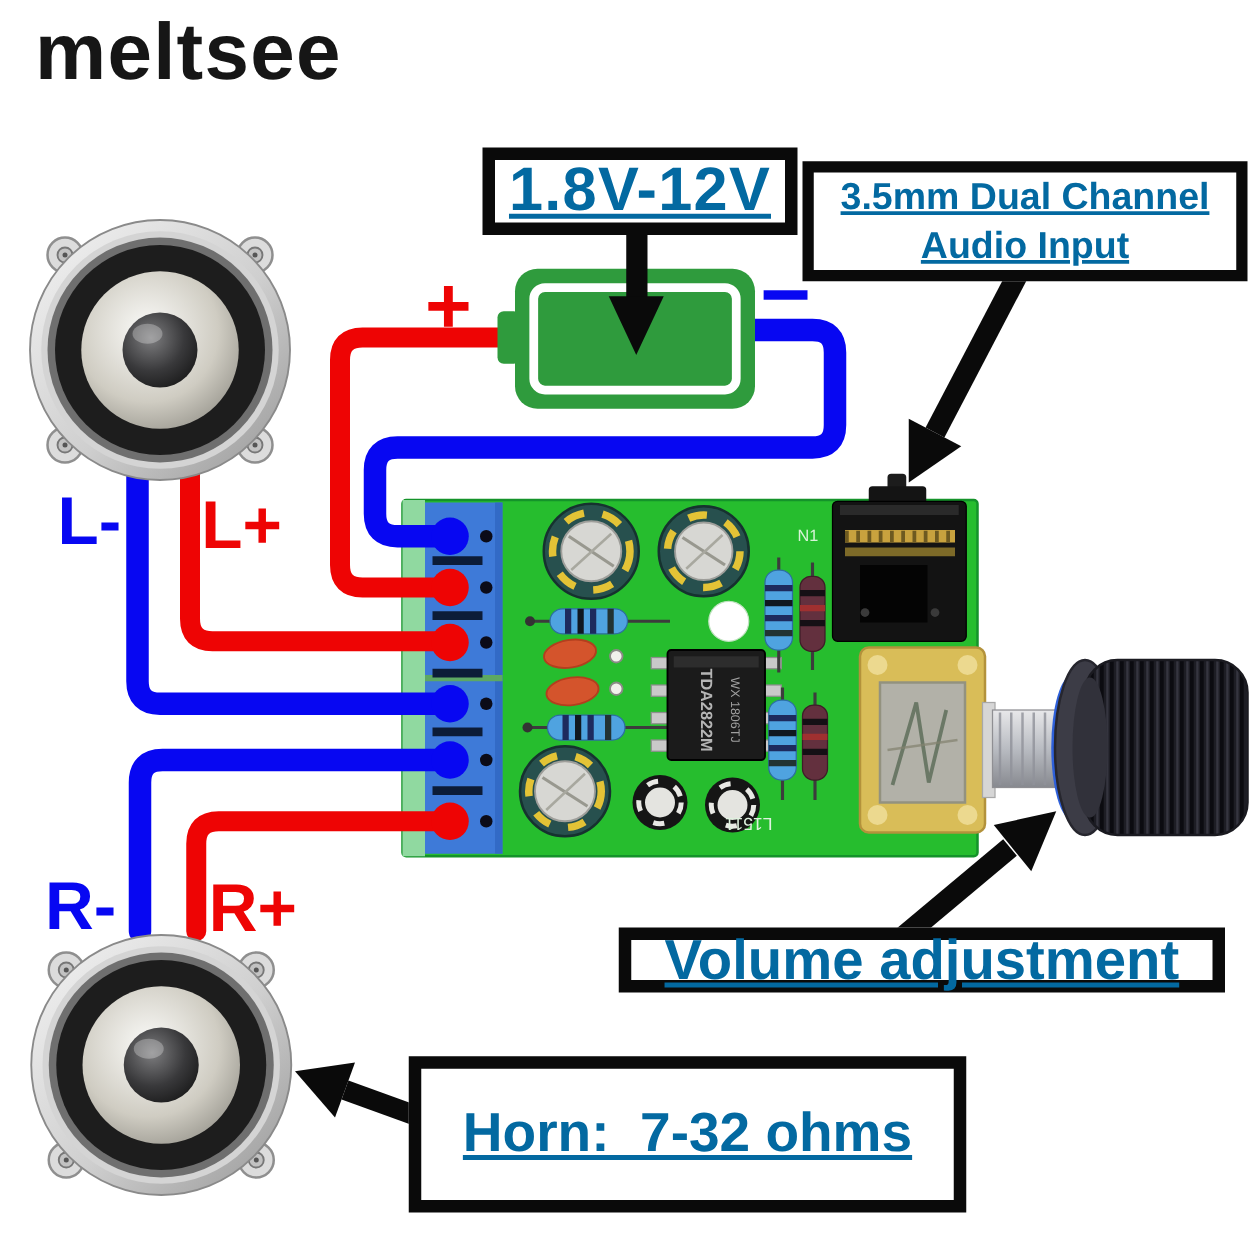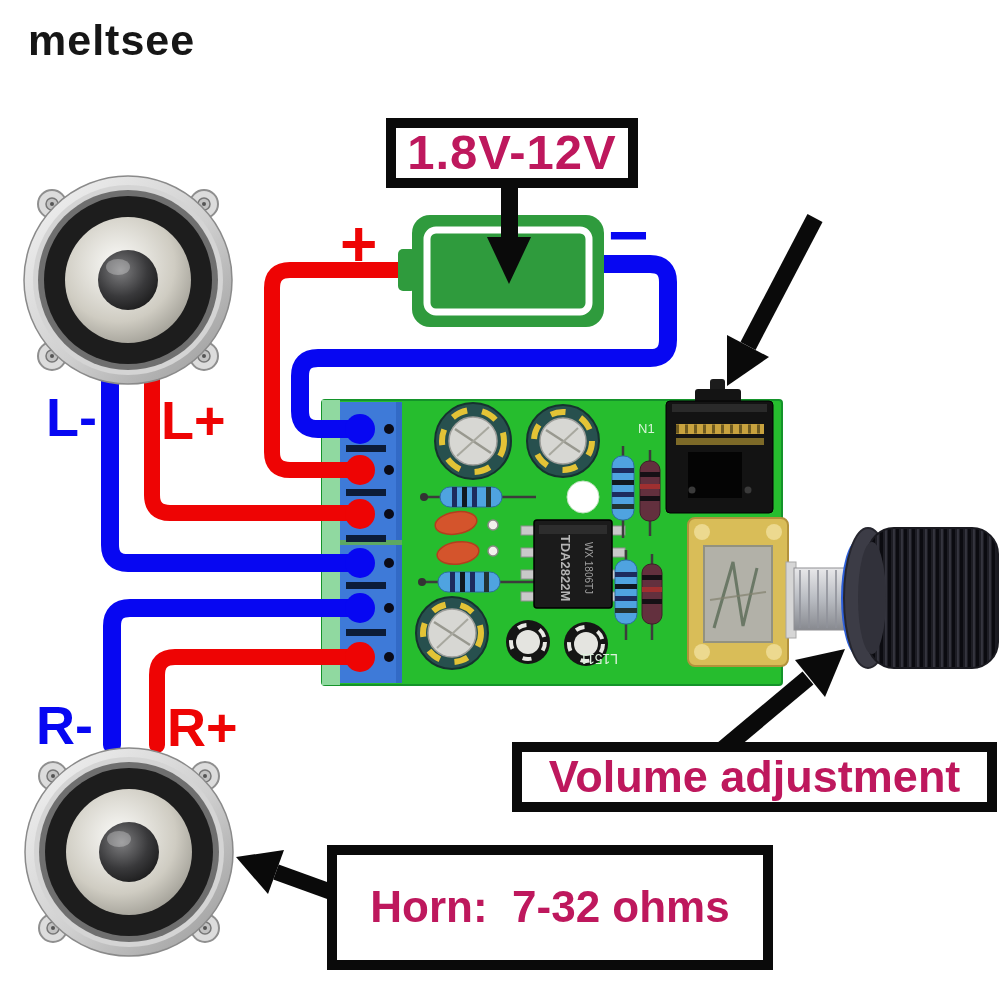--- a/index.html
+++ b/index.html
@@ -14,27 +14,27 @@
   .wire-red{stroke:var(--red);stroke-width:16;}
   .wire-blue{stroke:var(--blue);stroke-width:18;}
   .dot-red{fill:var(--red);}
   .dot-blue{fill:var(--blue);}
   .fill-ink{fill:var(--ink);}
   .stroke-ink{stroke:var(--ink);}
   .fill-batt{fill:var(--battery-green);}
   .fill-pcb{fill:var(--pcb-green);}
   .fill-strip{fill:var(--strip-green);}
   .fill-block{fill:var(--block-blue);}
-  #brand{position:absolute;left:28px;top:16px;font-size:43px;font-weight:600;color:#161616;letter-spacing:1px;}
-  .lblbox{position:absolute;background:#fff;border:10px solid var(--ink);color:#be185d;font-weight:700;
+  #brand{position:absolute;left:28px;top:4px;font-size:64px;font-weight:600;color:#161616;letter-spacing:1px;}
+  .lblbox{position:absolute;background:#fff;border:10px solid var(--ink);color:#0369a1;font-weight:700;
           display:flex;flex-direction:column;align-items:center;justify-content:center;text-align:center;
-          box-sizing:border-box;line-height:1.22;}
+          box-sizing:border-box;line-height:1.22;text-decoration:underline;}
   #box-power{left:386px;top:118px;width:252px;height:70px;font-size:49px;letter-spacing:1px;}
   #box-audio{left:642px;top:129px;width:356px;height:96px;border-width:9px;font-size:30px;line-height:1.3;}
-  #box-volume{left:512px;top:742px;width:485px;height:70px;font-size:45px;text-align:center;}
+  #box-volume{left:495px;top:742px;width:485px;height:52px;font-size:45px;text-align:center;}
   #box-horn{left:327px;top:845px;width:446px;height:125px;font-size:44px;line-height:1.32;}
   #box-horn .line, #box-audio .line{white-space:pre;}
   .wlabel{position:absolute;font-size:54px;font-weight:800;line-height:1;}
   .red{color:var(--red);} .blue{color:var(--blue);}
   #lbl-l-minus{left:46px;top:390px;}
   #lbl-l-plus{left:161px;top:393px;}
   #lbl-r-minus{left:36px;top:698px;}
   #lbl-r-plus{left:167px;top:700px;}
   .sign{position:absolute;font-weight:800;line-height:1;}
   #plus-sign{left:340px;top:212px;font-size:64px;color:var(--red);}
@@ -325,20 +325,24 @@
     </g>
   </g>
 </svg>
 
 <div id="brand">meltsee</div>
 
 <div class="lblbox" id="box-power">
   <div>1.8V-12V</div>
 </div>
 
+<div class="lblbox" id="box-audio">
+  <div class="line">3.5mm Dual Channel</div>
+  <div class="line">Audio Input</div>
+</div>
 
 <div class="lblbox" id="box-volume">
   <div>Volume adjustment</div>
 </div>
 
 <div class="lblbox" id="box-horn">
   <div class="line">Horn:  7-32 ohms</div>
 </div>
 
 <div class="wlabel blue" id="lbl-l-minus">L-</div>

